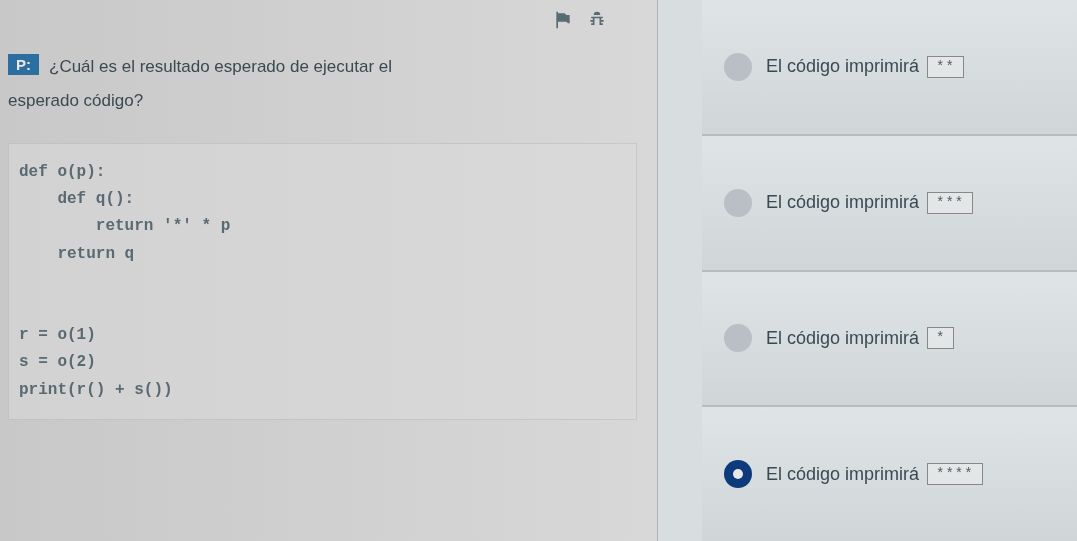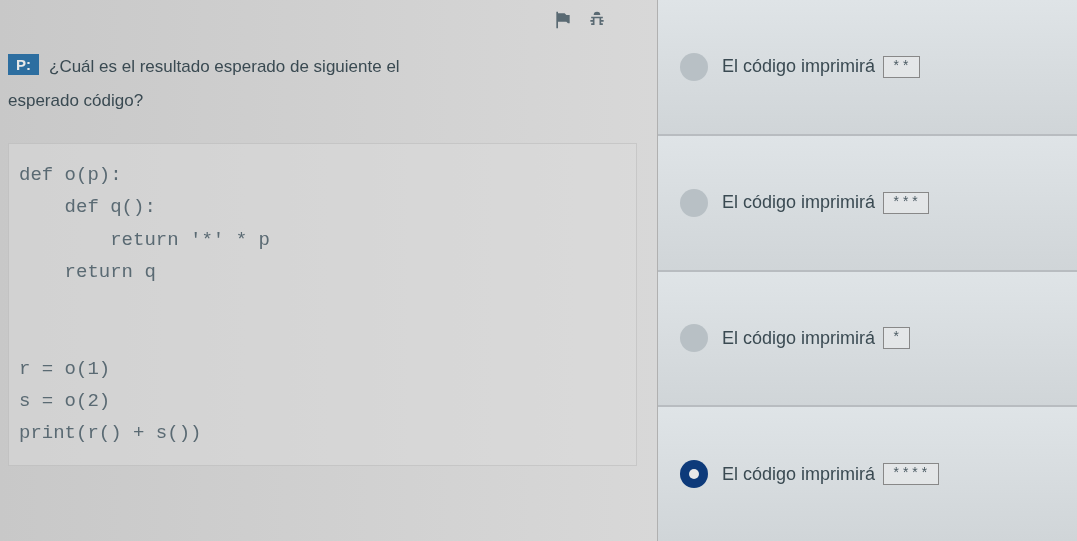--- a/index.html
+++ b/index.html
@@ -47,32 +47,34 @@
     .question-text {
       color: #3a4a52;
       font-size: 17px;
       line-height: 1.5;
     }
     .code-block {
       margin-top: 30px;
       background: rgba(220,220,220,0.5);
       padding: 15px 10px;
       font-family: 'Courier New', Courier, monospace;
-      font-size: 19px;
+      font-size: 16px;
       color: #5a6a73;
       line-height: 1.7;
       white-space: pre;
       border: 1px solid rgba(160,160,160,0.3);
+      font-weight: bold;
     }
     .right-panel {
       width: 420px;
       background: #d8dde0;
       display: flex;
       flex-direction: column;
       border-left: 1px solid #b0b0b0;
+      padding-left: 44px;
     }
     .option {
       flex: 1;
       display: flex;
       align-items: center;
       gap: 14px;
       padding: 0 22px;
       border-bottom: 2px solid #b8bcc0;
       cursor: pointer;
       background: linear-gradient(180deg, #dfe4e7 0%, #d0d5d8 100%);
@@ -128,21 +130,21 @@
     </span>
     <span>
       <svg viewBox="0 0 24 24">
           <path d="M12 2a4 4 0 0 1 4 4h-8a4 4 0 0 1 4-4zm-7 6h14v2h-2v2h3v2h-3v2h2v2H5v-2h2v-2H4v-2h3v-2H5V8zm4 2v8h6v-8H9z"></path>
         </svg>
     </span>
   </div>
   <div>
     <div class="question-line">
       <span class="badge">P:</span>
-      <span class="question-text">¿Cuál es el resultado esperado de siguiente el</span>
+      <span class="question-text">¿Cuál es el resultado esperado de ejecutar el</span>
     </div>
     <div class="question-text">esperado código?</div>
   </div>
   <pre class="code-block">def o(p):
     def q():
         return '*' * p
     return q
 
 
 r = o(1)

